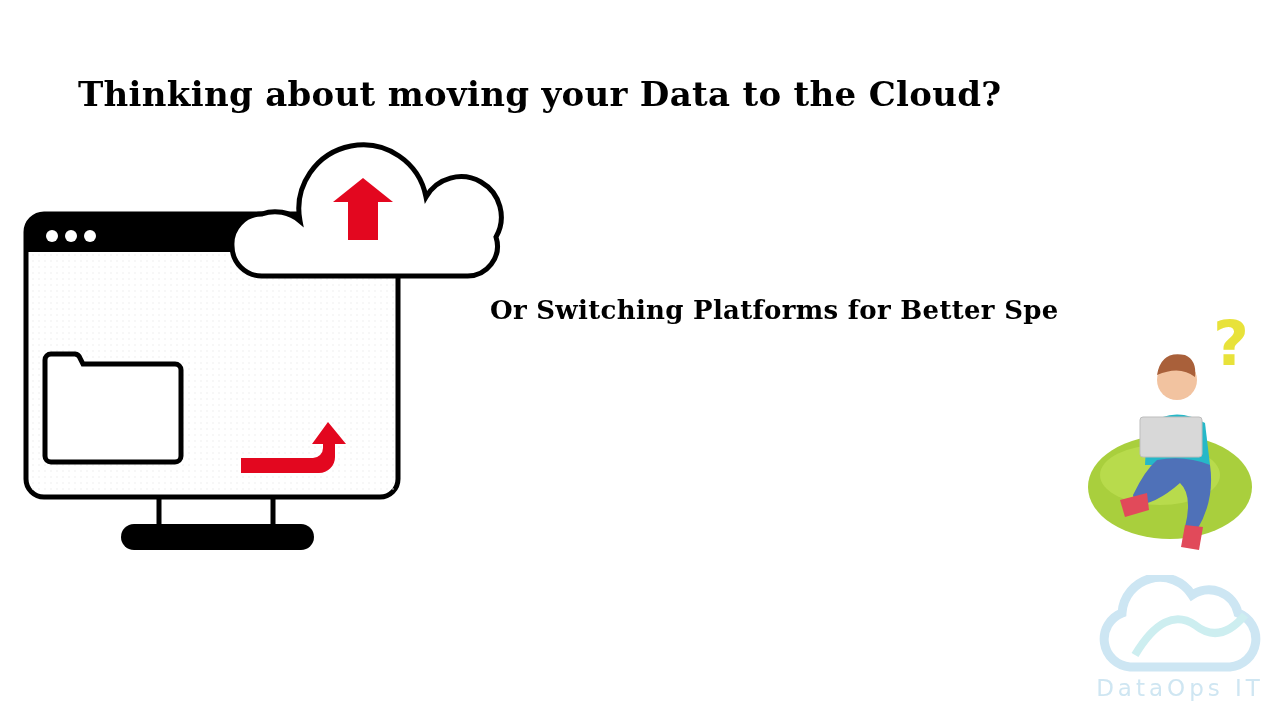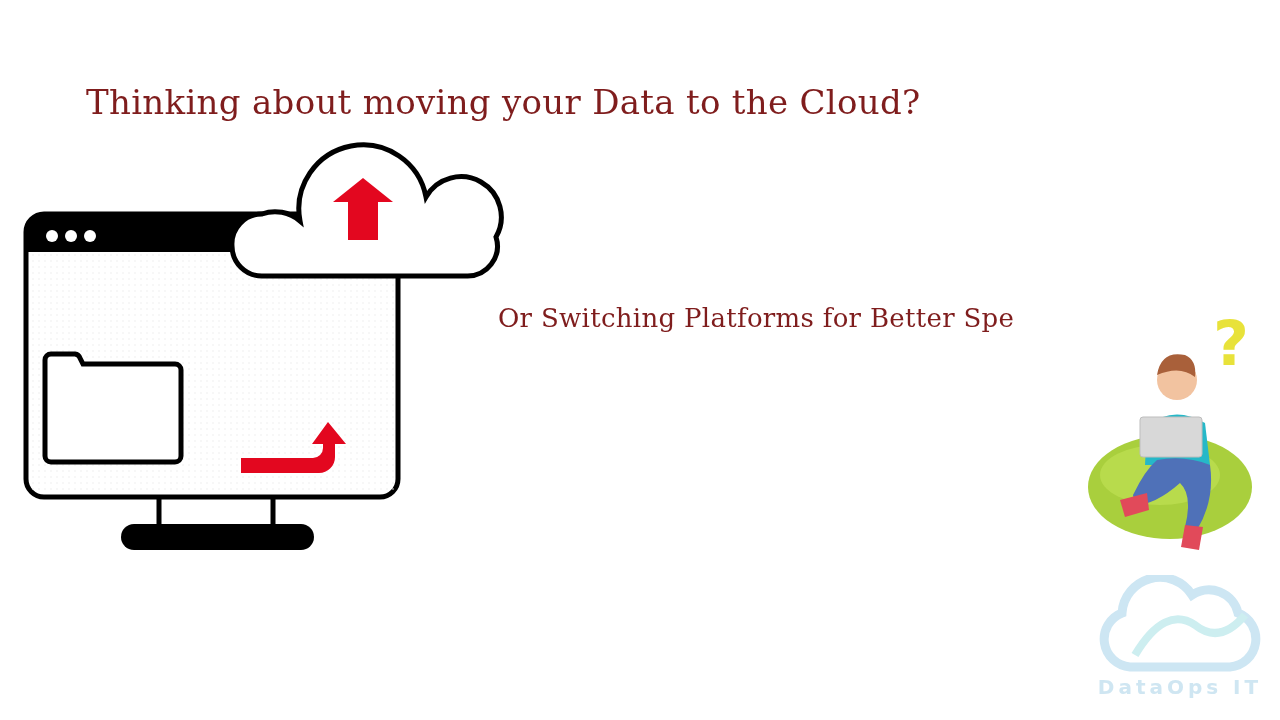--- a/index.html
+++ b/index.html
@@ -2,31 +2,31 @@
 <html><head>
 <meta charset="utf-8">
 <style>
   html, body { margin: 0; padding: 0; }
   body {
     width: 1280px; height: 720px; overflow: hidden;
     background: #ffffff; position: relative;
     font-family: "DejaVu Serif", "Liberation Serif", serif;
   }
   .headline {
-    position: absolute; color: #7f1d1d; font-size: 34px; font-weight: normal;
-    letter-spacing: 0.3px; white-space: nowrap; margin: 8px;
+    position: absolute; color: #000000; font-size: 34px; font-weight: bold;
+    letter-spacing: 0.3px; white-space: nowrap; margin: 0;
   }
   .headline-1 { left: 78px; top: 74px; }
   .headline-2 { left: 490px; top: 295px; font-size: 26px; }
   .illustration { position: absolute; left: 0; top: 0; }
   .person { position: absolute; left: 1085px; top: 305px; }
   .logo { position: absolute; left: 1090px; top: 575px; width: 180px; text-align: center; }
   .logo-text {
-    font-family: "DejaVu Sans", "Liberation Sans", sans-serif; font-weight: bold;
-    color: #cfe6f2; font-size: 20px; letter-spacing: 4px; margin-top: -4px;
+    font-family: "DejaVu Sans", "Liberation Sans", sans-serif; font-weight: normal;
+    color: #cfe6f2; font-size: 23px; letter-spacing: 4px; margin-top: -4px;
   }
 </style>
 </head>
 <body>
 
 <h1 class="headline headline-1">Thinking about moving your Data to the Cloud?</h1>
 <h2 class="headline headline-2">Or Switching Platforms for Better Spe</h2>
 
 <svg class="illustration" width="520" height="570" viewBox="0 0 520 570">
   <defs>

